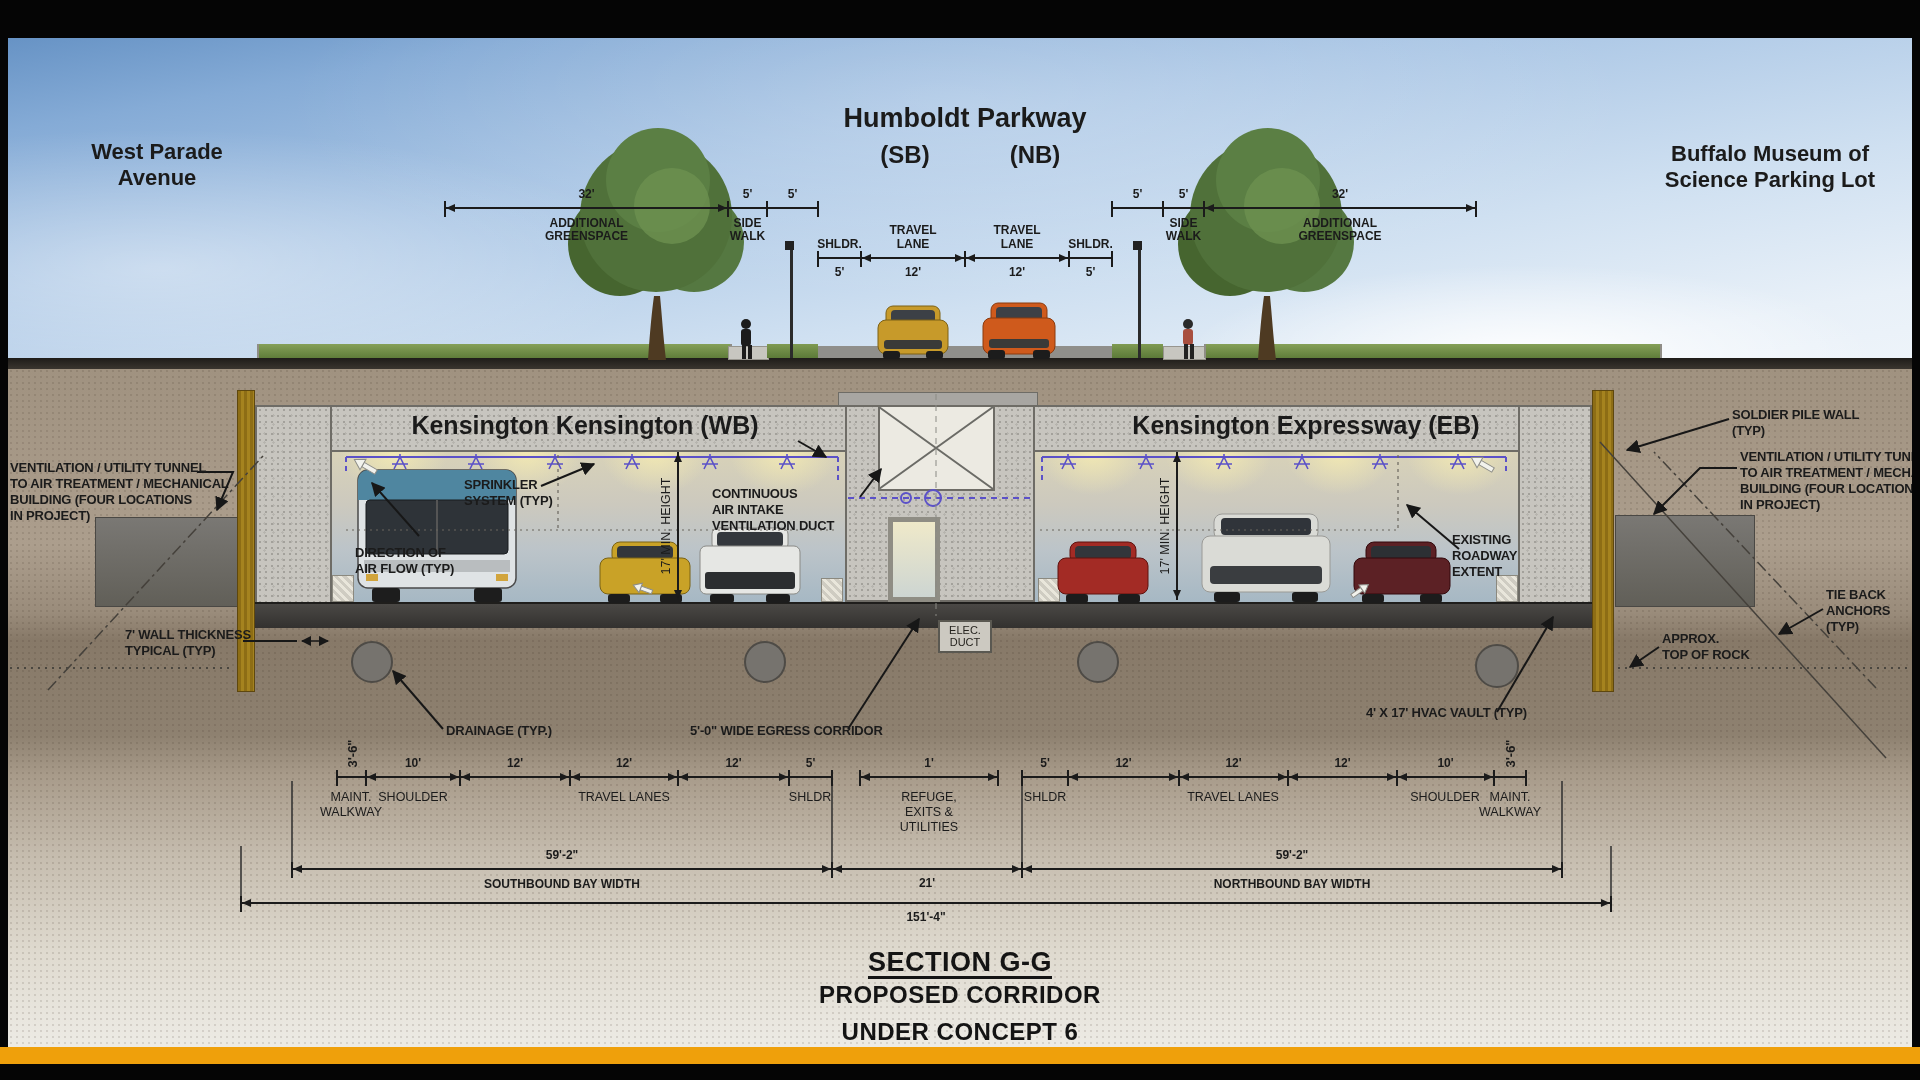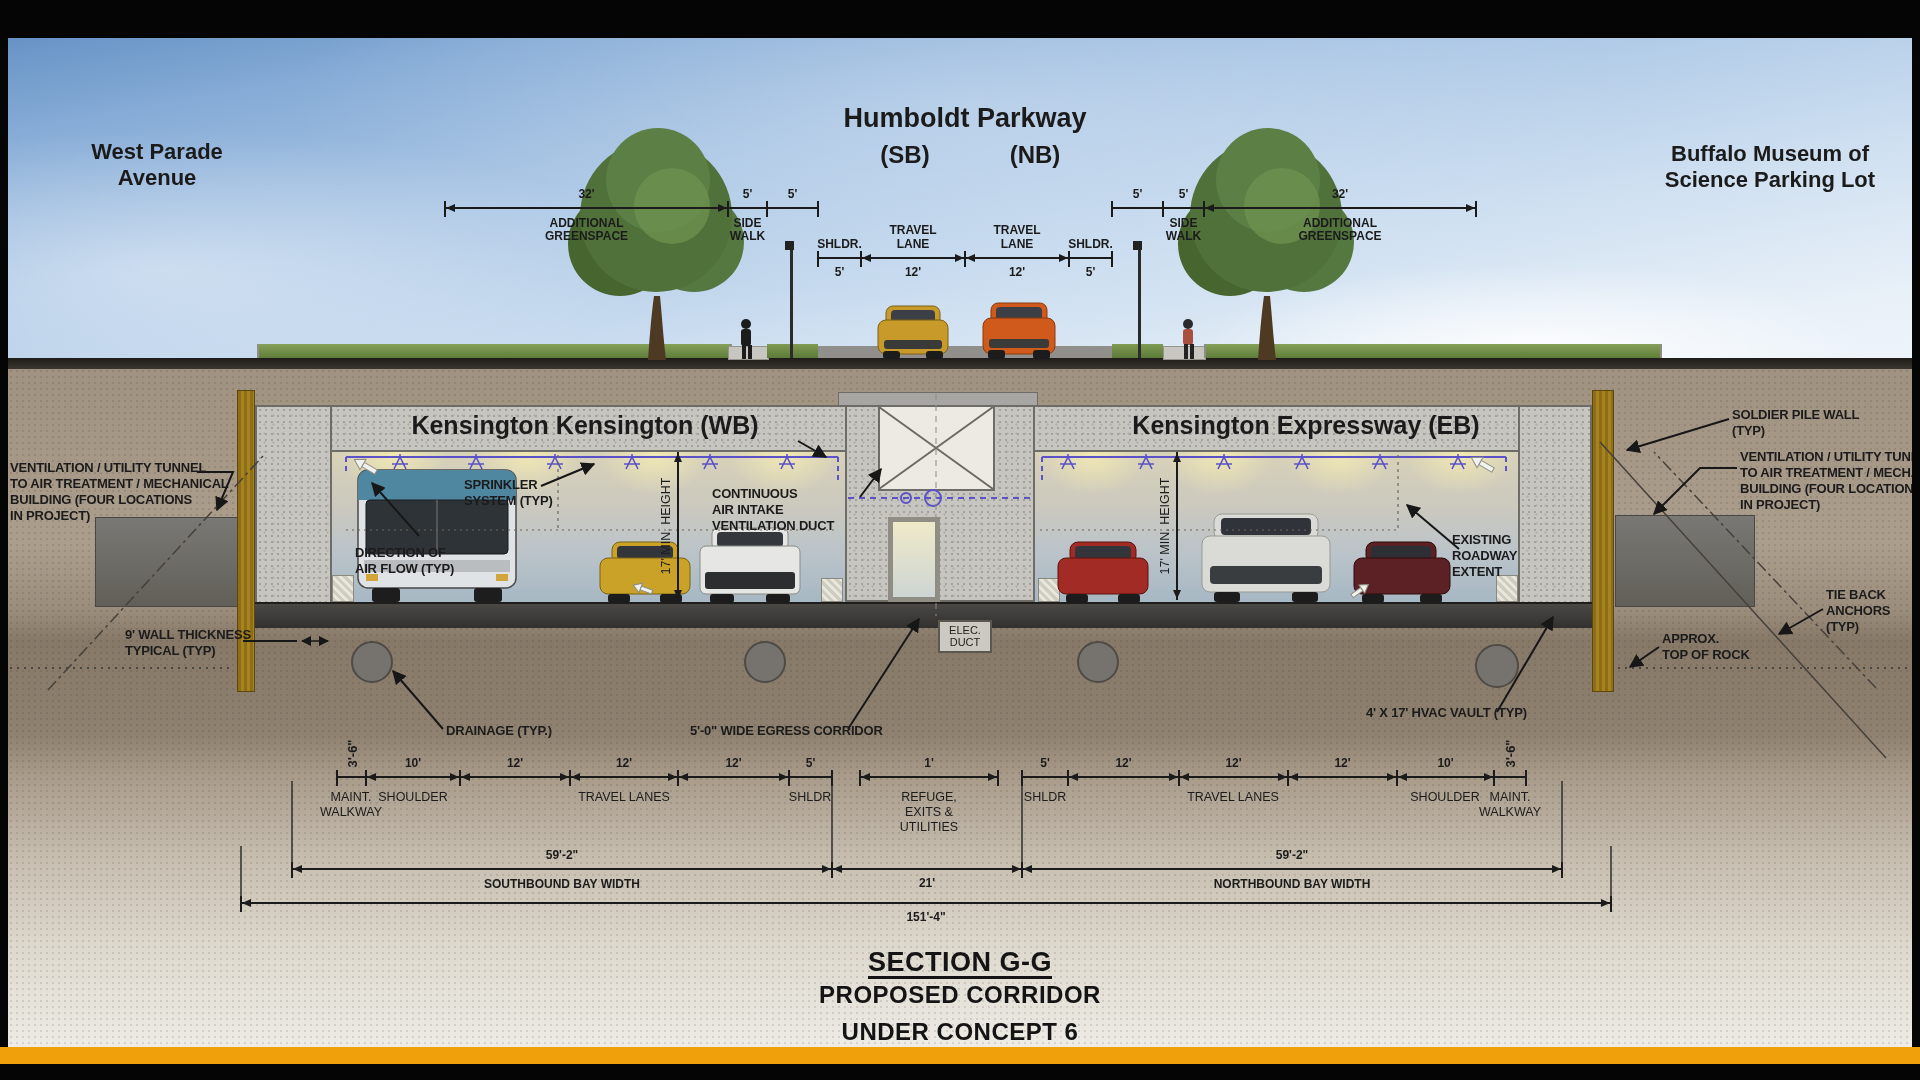--- a/index.html
+++ b/index.html
@@ -398,21 +398,21 @@
   <div class="vdim" style="left:1176px;top:452px;height:148px;">
       <i class="vat"></i>
       <i class="vab"></i>
       <span class="vtxt">17' MIN. HEIGHT</span>
     </div>
 
   <div class="ann" style="left:10px;top:460px;">VENTILATION / UTILITY TUNNEL
 TO AIR TREATMENT / MECHANICAL
 BUILDING (FOUR LOCATIONS
 IN PROJECT)</div>
-  <div class="ann" style="left:125px;top:627px;">9' WALL THICKNESS
+  <div class="ann" style="left:125px;top:627px;">7' WALL THICKNESS
 TYPICAL (TYP)</div>
   <div class="ann" style="left:355px;top:537px;text-align:left;margin-top:8px;">DIRECTION OF
 AIR FLOW (TYP)</div>
   <div class="ann" style="left:464px;top:477px;">SPRINKLER
 SYSTEM (TYP)</div>
   <div class="ann" style="left:712px;top:486px;">CONTINUOUS
 AIR INTAKE
 VENTILATION DUCT</div>
   <div class="ann" style="left:1452px;top:532px;">EXISTING
 ROADWAY

